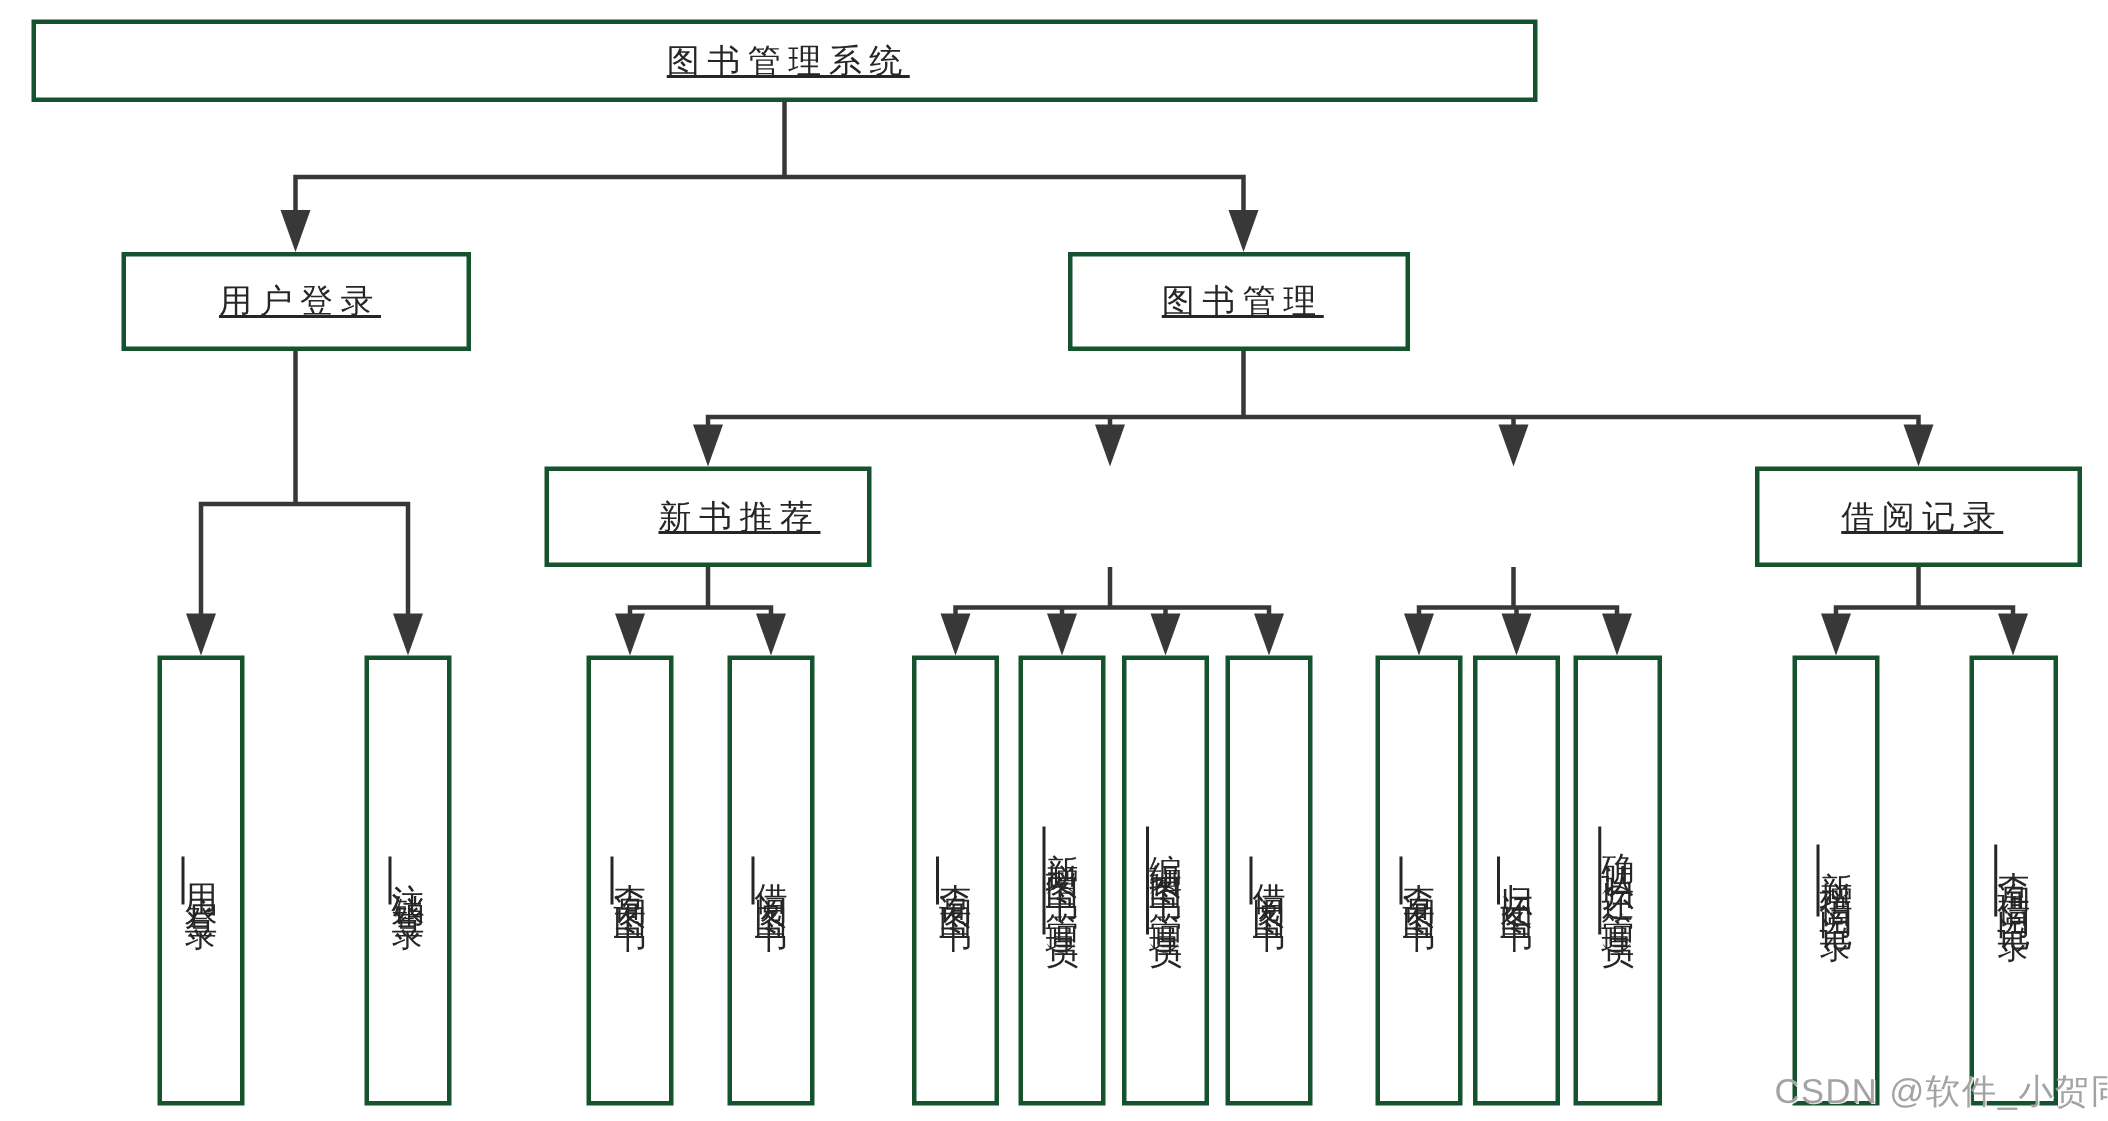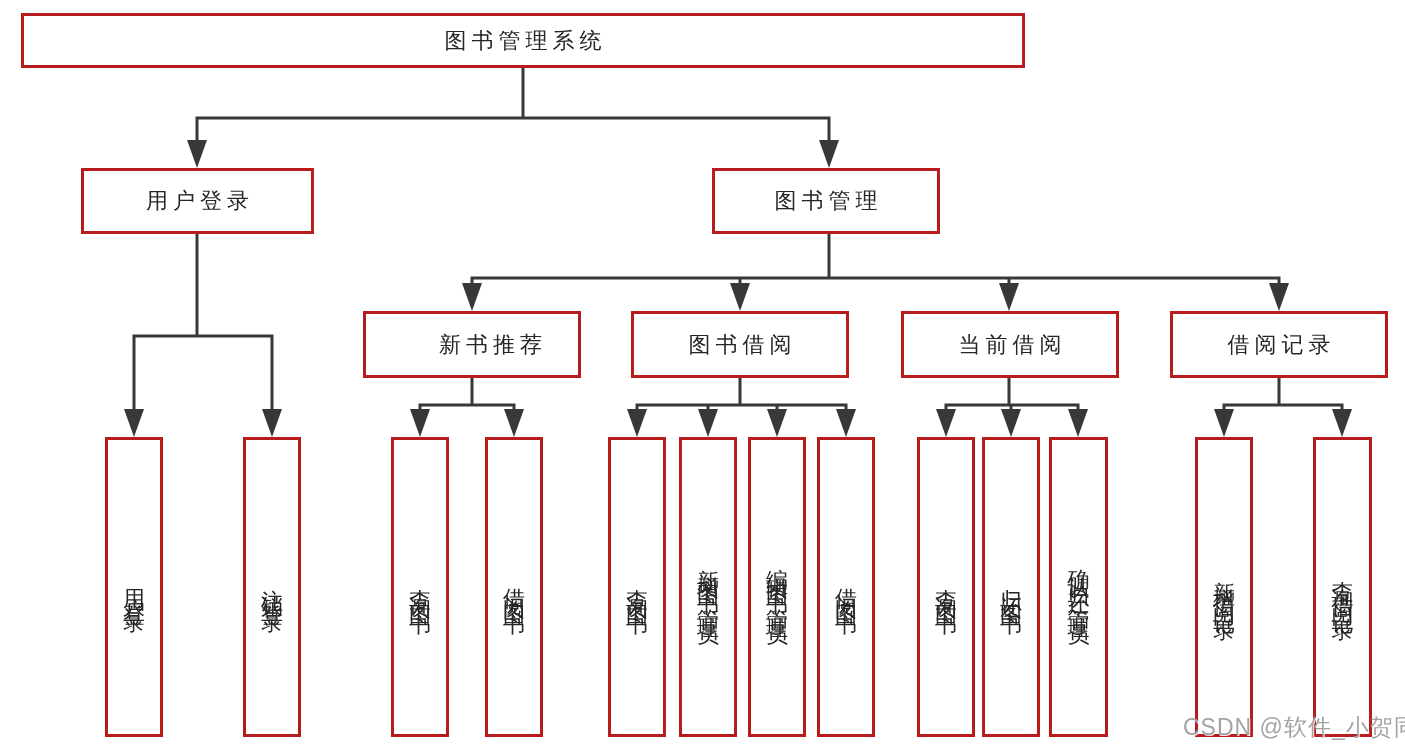--- a/index.html
+++ b/index.html
@@ -20,26 +20,27 @@
     left: 0;
     top: 0;
     width: 1405px;
     height: 747px;
     z-index: 1;
   }
   .node {
     position: absolute;
     box-sizing: border-box;
     background: #ffffff;
-    border: 3px solid #b91c1c;
+    border: 3px solid #14532d;
     display: flex;
     align-items: center;
     justify-content: center;
     z-index: 2;
     color: #262626;
+    text-decoration: underline;
   }
   .node.h {
     font-size: 22px;
     letter-spacing: 5px;
     text-indent: 5px;
     white-space: nowrap;
   }
   .node.title {
     left: 21px; top: 13px; width: 1004px; height: 55px;
   }
@@ -111,22 +112,20 @@
       <polygon points="1332,409 1352,409 1342,437"></polygon>
     </g>
   </svg>
 
   <div class="node h title">图书管理系统</div>
 
   <div class="node h lvl2" style="left:81px;width:233px;">用户登录</div>
   <div class="node h lvl2" style="left:712px;width:228px;">图书管理</div>
 
   <div class="node h lvl3" style="left:363px;padding-left:37px;">新书推荐</div>
-  <div class="node h lvl3" style="left:631px;">图书借阅</div>
-  <div class="node h lvl3" style="left:901px;">当前借阅</div>
   <div class="node h lvl3" style="left:1170px;">借阅记录</div>
 
   <div class="node leaf" style="left:105px;">
     <span class="vtext">用户登录</span>
   </div>
   <div class="node leaf" style="left:243px;">
     <span class="vtext">注销登录</span>
   </div>
   <div class="node leaf" style="left:391px;">
     <span class="vtext">查询图书</span>

